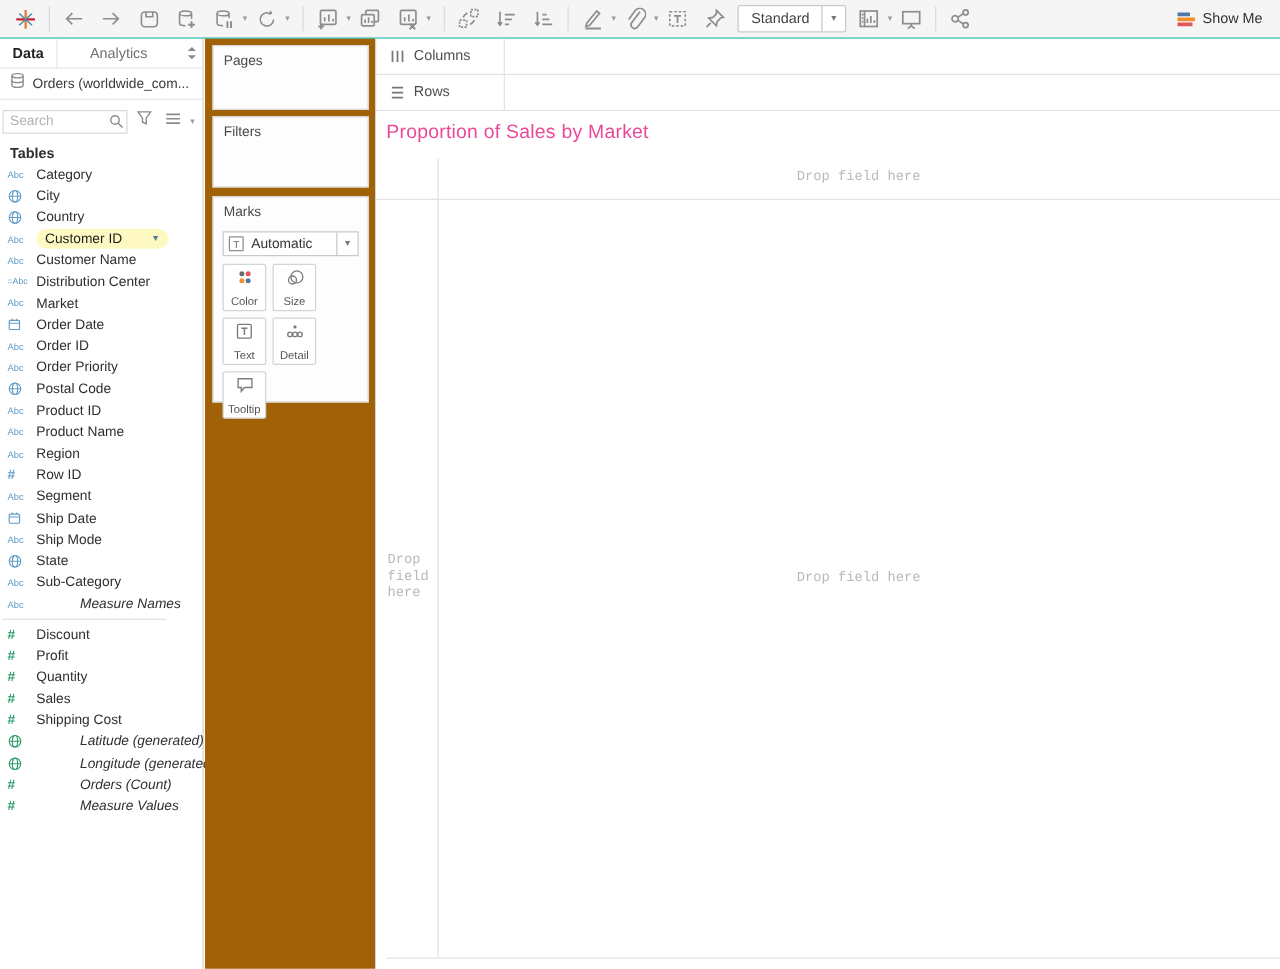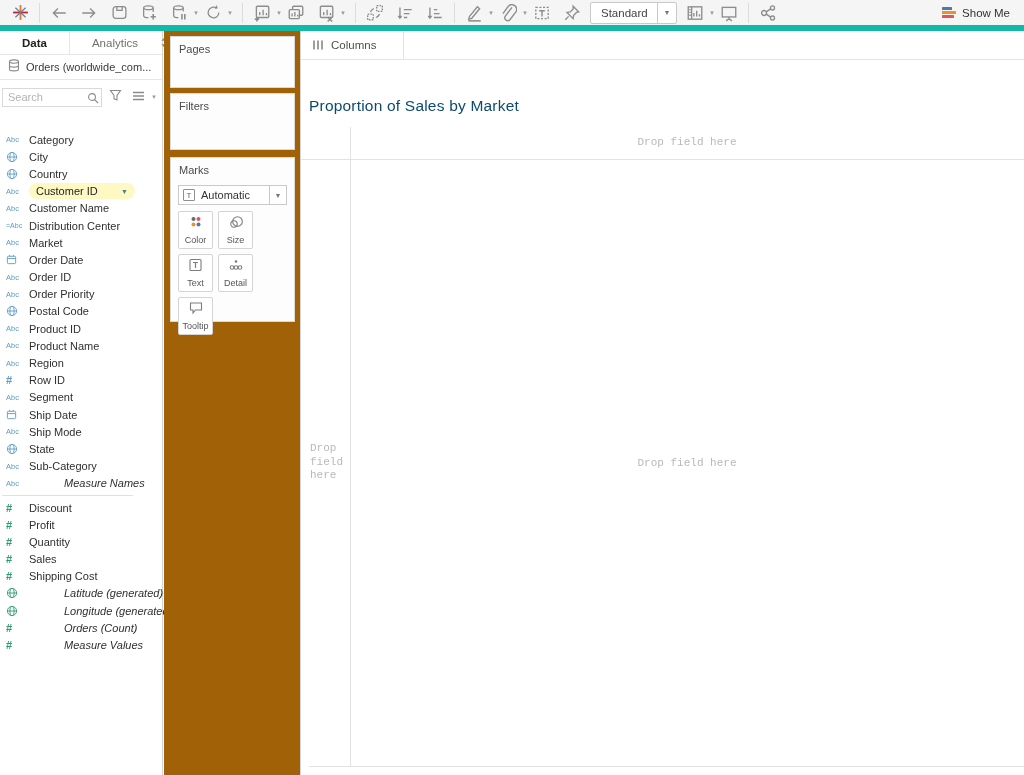--- a/index.html
+++ b/index.html
@@ -2,21 +2,21 @@
 <html><head>
 <meta charset="utf-8">
 <style>
   * { margin:0; padding:0; box-sizing:border-box; }
   html,body { width:1024px; height:775px; overflow:hidden;
     font-family:"Liberation Sans", sans-serif; background:#fff; color:#333;
     -webkit-font-smoothing:antialiased; }
 
   
   .toolbar { position:absolute; left:0; top:0; right:0; height:31px;
-    background:#f5f5f5; border-bottom:6px solid #14b8a6;
+    background:#f5f5f5; border-bottom:1px solid #14b8a6;
     display:flex; align-items:center; padding:0 8px; }
   .tb-icon { width:24px; height:24px; display:flex; align-items:center; justify-content:center;
     color:#8d8d8d; flex:0 0 auto; }
   .tb-icon svg { stroke:#8d8d8d; fill:none; stroke-width:1.2; }
   .tb-sep { width:1px; height:20px; background:#dcdcdc; margin:0 7px; flex:0 0 auto; }
   .tb-caret { font-size:7px; color:#9a9a9a; width:10px; text-align:center; flex:0 0 auto; }
   .tb-gap { width:6px; flex:0 0 auto; }
   .fit-select { display:flex; align-items:center; height:22px; background:#fff;
     border:1px solid #c9c9c9; border-radius:2px; margin:0 6px; }
   .fit-select .fit-label { font-size:11.5px; color:#444; padding:0 10px; width:66px; }
@@ -24,21 +24,21 @@
     display:flex; align-items:center; justify-content:center; font-size:7px; color:#777; }
   .showme { margin-left:auto; display:flex; align-items:center; gap:6px; padding-right:6px; }
   .showme-bars { display:flex; flex-direction:column; gap:1px; }
   .showme-bars i { display:block; height:3px; border-radius:0.5px; }
   .showme-label { font-size:11.5px; color:#333; }
 
   
   .sidebar { position:absolute; left:0; top:31px; width:163px; bottom:0;
     background:#fff; border-right:1px solid #d4d4d4; }
   .side-tabs { display:flex; align-items:stretch; height:24px; border-bottom:1px solid #e6e6e6; }
-  .side-tab { font-size:11.5px; display:flex; align-items:center; padding:0 22px; }
+  .side-tab { font-size:11.5px; display:flex; align-items:center; padding:0 10px; }
   .side-tab.active { font-weight:bold; color:#222; border-right:1px solid #e6e6e6; }
   .side-tab.inactive { color:#707070; flex:1; justify-content:center; }
   .pane-expander { width:18px; display:flex; align-items:center; justify-content:center; }
   .datasource-row { height:25px; display:flex; align-items:center; gap:6px;
     padding:0 8px; border-bottom:1px solid #e6e6e6; }
   .datasource-row .ds-label { font-size:11px; color:#3a3a3a; white-space:nowrap; overflow:hidden; }
   .search-row { display:flex; align-items:center; margin:7px 2px 0 2px; gap:4px; }
   .search-box { position:relative; width:100px; }
   .search-box input { width:100%; height:19px; border:1px solid #d9d9d9; background:#fff;
     font-size:11px; padding:0 18px 0 5px; color:#333; outline:none;
@@ -87,21 +87,21 @@
   .main { position:absolute; left:300px; top:31px; right:0; bottom:0;
     border-left:1px solid #d4d4d4; background:#fff; }
   .shelf-row { height:29px; display:flex; align-items:stretch; border-bottom:1px solid #e3e3e3; }
   .shelf-head { width:103px; display:flex; align-items:center; gap:7px; padding-left:11px;
     border-right:1px solid #e3e3e3; }
   .shelf-head .shelf-label { font-size:11.5px; color:#4f4f4f; }
   .shelf-head svg { stroke:#777; fill:none; stroke-width:1.4; }
   .shelf-drop { flex:1; }
 
   .canvas { position:absolute; left:0; top:58px; right:0; bottom:0; background:#fff; }
-  .sheet-title { position:absolute; left:8px; top:8px; font-size:15.5px; color:#0c4a6e;
+  .sheet-title { position:absolute; left:8px; top:8px; font-size:15.5px; color:#ec4899;
     letter-spacing:0.2px; }
   .grid-h { position:absolute; left:0; right:0; top:70px; height:1px; background:#e2e2e2; }
   .grid-v { position:absolute; left:49px; top:38px; height:639px; width:1px; background:#e2e2e2; }
   .grid-bottom { position:absolute; left:8px; right:0; top:677px; height:1px; background:#e2e2e2; }
   .drop-text { color:#b9b9b9; font-size:11px;font-family:Liberation Mono, monospace; }
   .drop-top { position:absolute; left:49px; right:0; top:47px; text-align:center; }
   .drop-left { position:absolute; left:9px; top:353px; width:36px; line-height:13.5px; }
   .drop-center { position:absolute; left:49px; right:0; top:368px; text-align:center; }
 </style>
 </head>
@@ -309,20 +309,21 @@
           <path d="M1.5 1.5 h10 L8 6.5 v4.5 l-3-1.2 V6.5 Z"></path>
         </svg>
     </span>
     <span class="mini-icon" style="padding-left:3px;">
       <svg width="13" height="12" viewBox="0 0 13 12">
           <path d="M1 2.5 h11 M1 6 h11 M1 9.5 h11" stroke-width="1.3"></path>
         </svg>
     </span>
     <span class="tb-caret">▾</span>
   </div>
+  <div class="tables-heading">Tables</div>
 
   <div class="field-list">
     <div id="dimension-list">
         <div class="field-row">
           <span class="ficon">
             <span class="fi-text" style="color:#5e9cc6">Abc</span>
           </span>
           <span class="flabel">Category</span>
         </div>
         <div class="field-row">
@@ -603,20 +604,29 @@
 <div class="main">
   <div class="shelf-row">
     <div class="shelf-head">
       <svg width="12" height="12" viewBox="0 0 12 12">
           <path d="M2 1.5 v9 M6 1.5 v9 M10 1.5 v9"></path>
         </svg>
       <span class="shelf-label">Columns</span>
     </div>
     <div class="shelf-drop"></div>
   </div>
+  <div class="shelf-row">
+    <div class="shelf-head">
+      <svg width="12" height="12" viewBox="0 0 12 12">
+          <path d="M1.5 2 h9 M1.5 6 h9 M1.5 10 h9"></path>
+        </svg>
+      <span class="shelf-label">Rows</span>
+    </div>
+    <div class="shelf-drop"></div>
+  </div>
 
   <div class="canvas">
     <div class="sheet-title">Proportion of Sales by Market</div>
     <div class="grid-h"></div>
     <div class="grid-v"></div>
     <div class="grid-bottom"></div>
     <div class="drop-text drop-top">Drop field here</div>
     <div class="drop-text drop-left">Drop field here</div>
     <div class="drop-text drop-center">Drop field here</div>
   </div>

